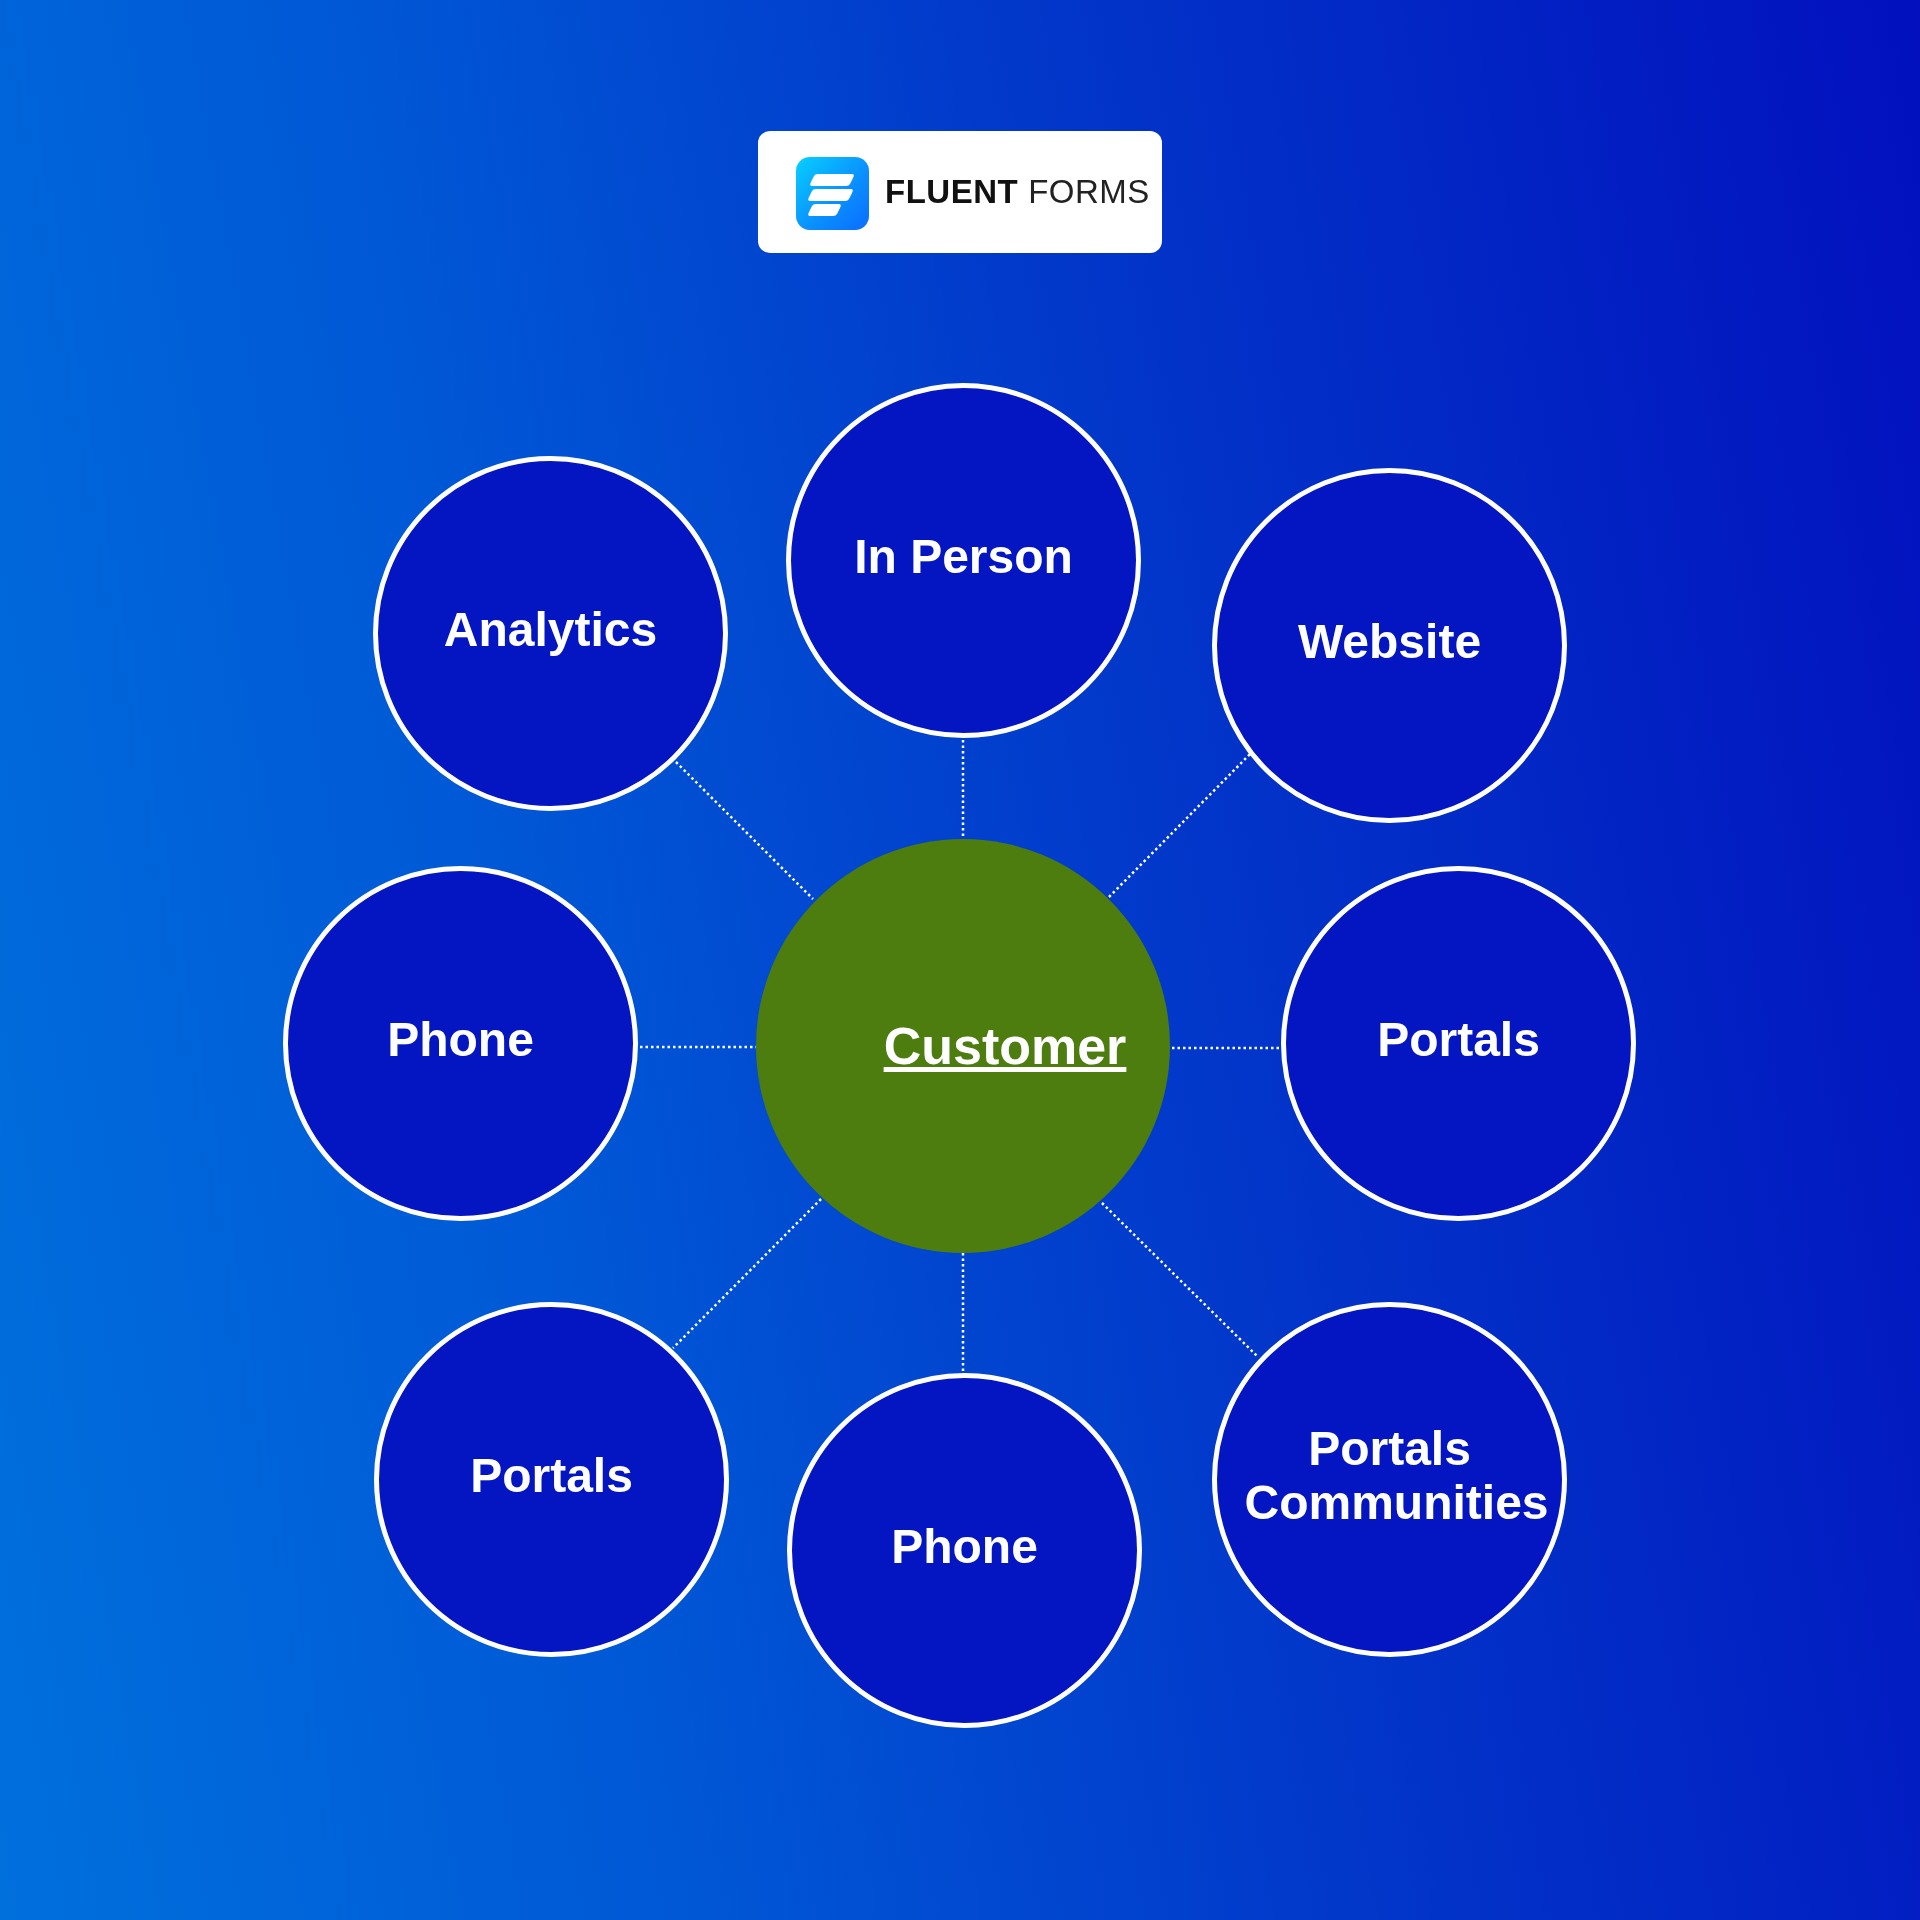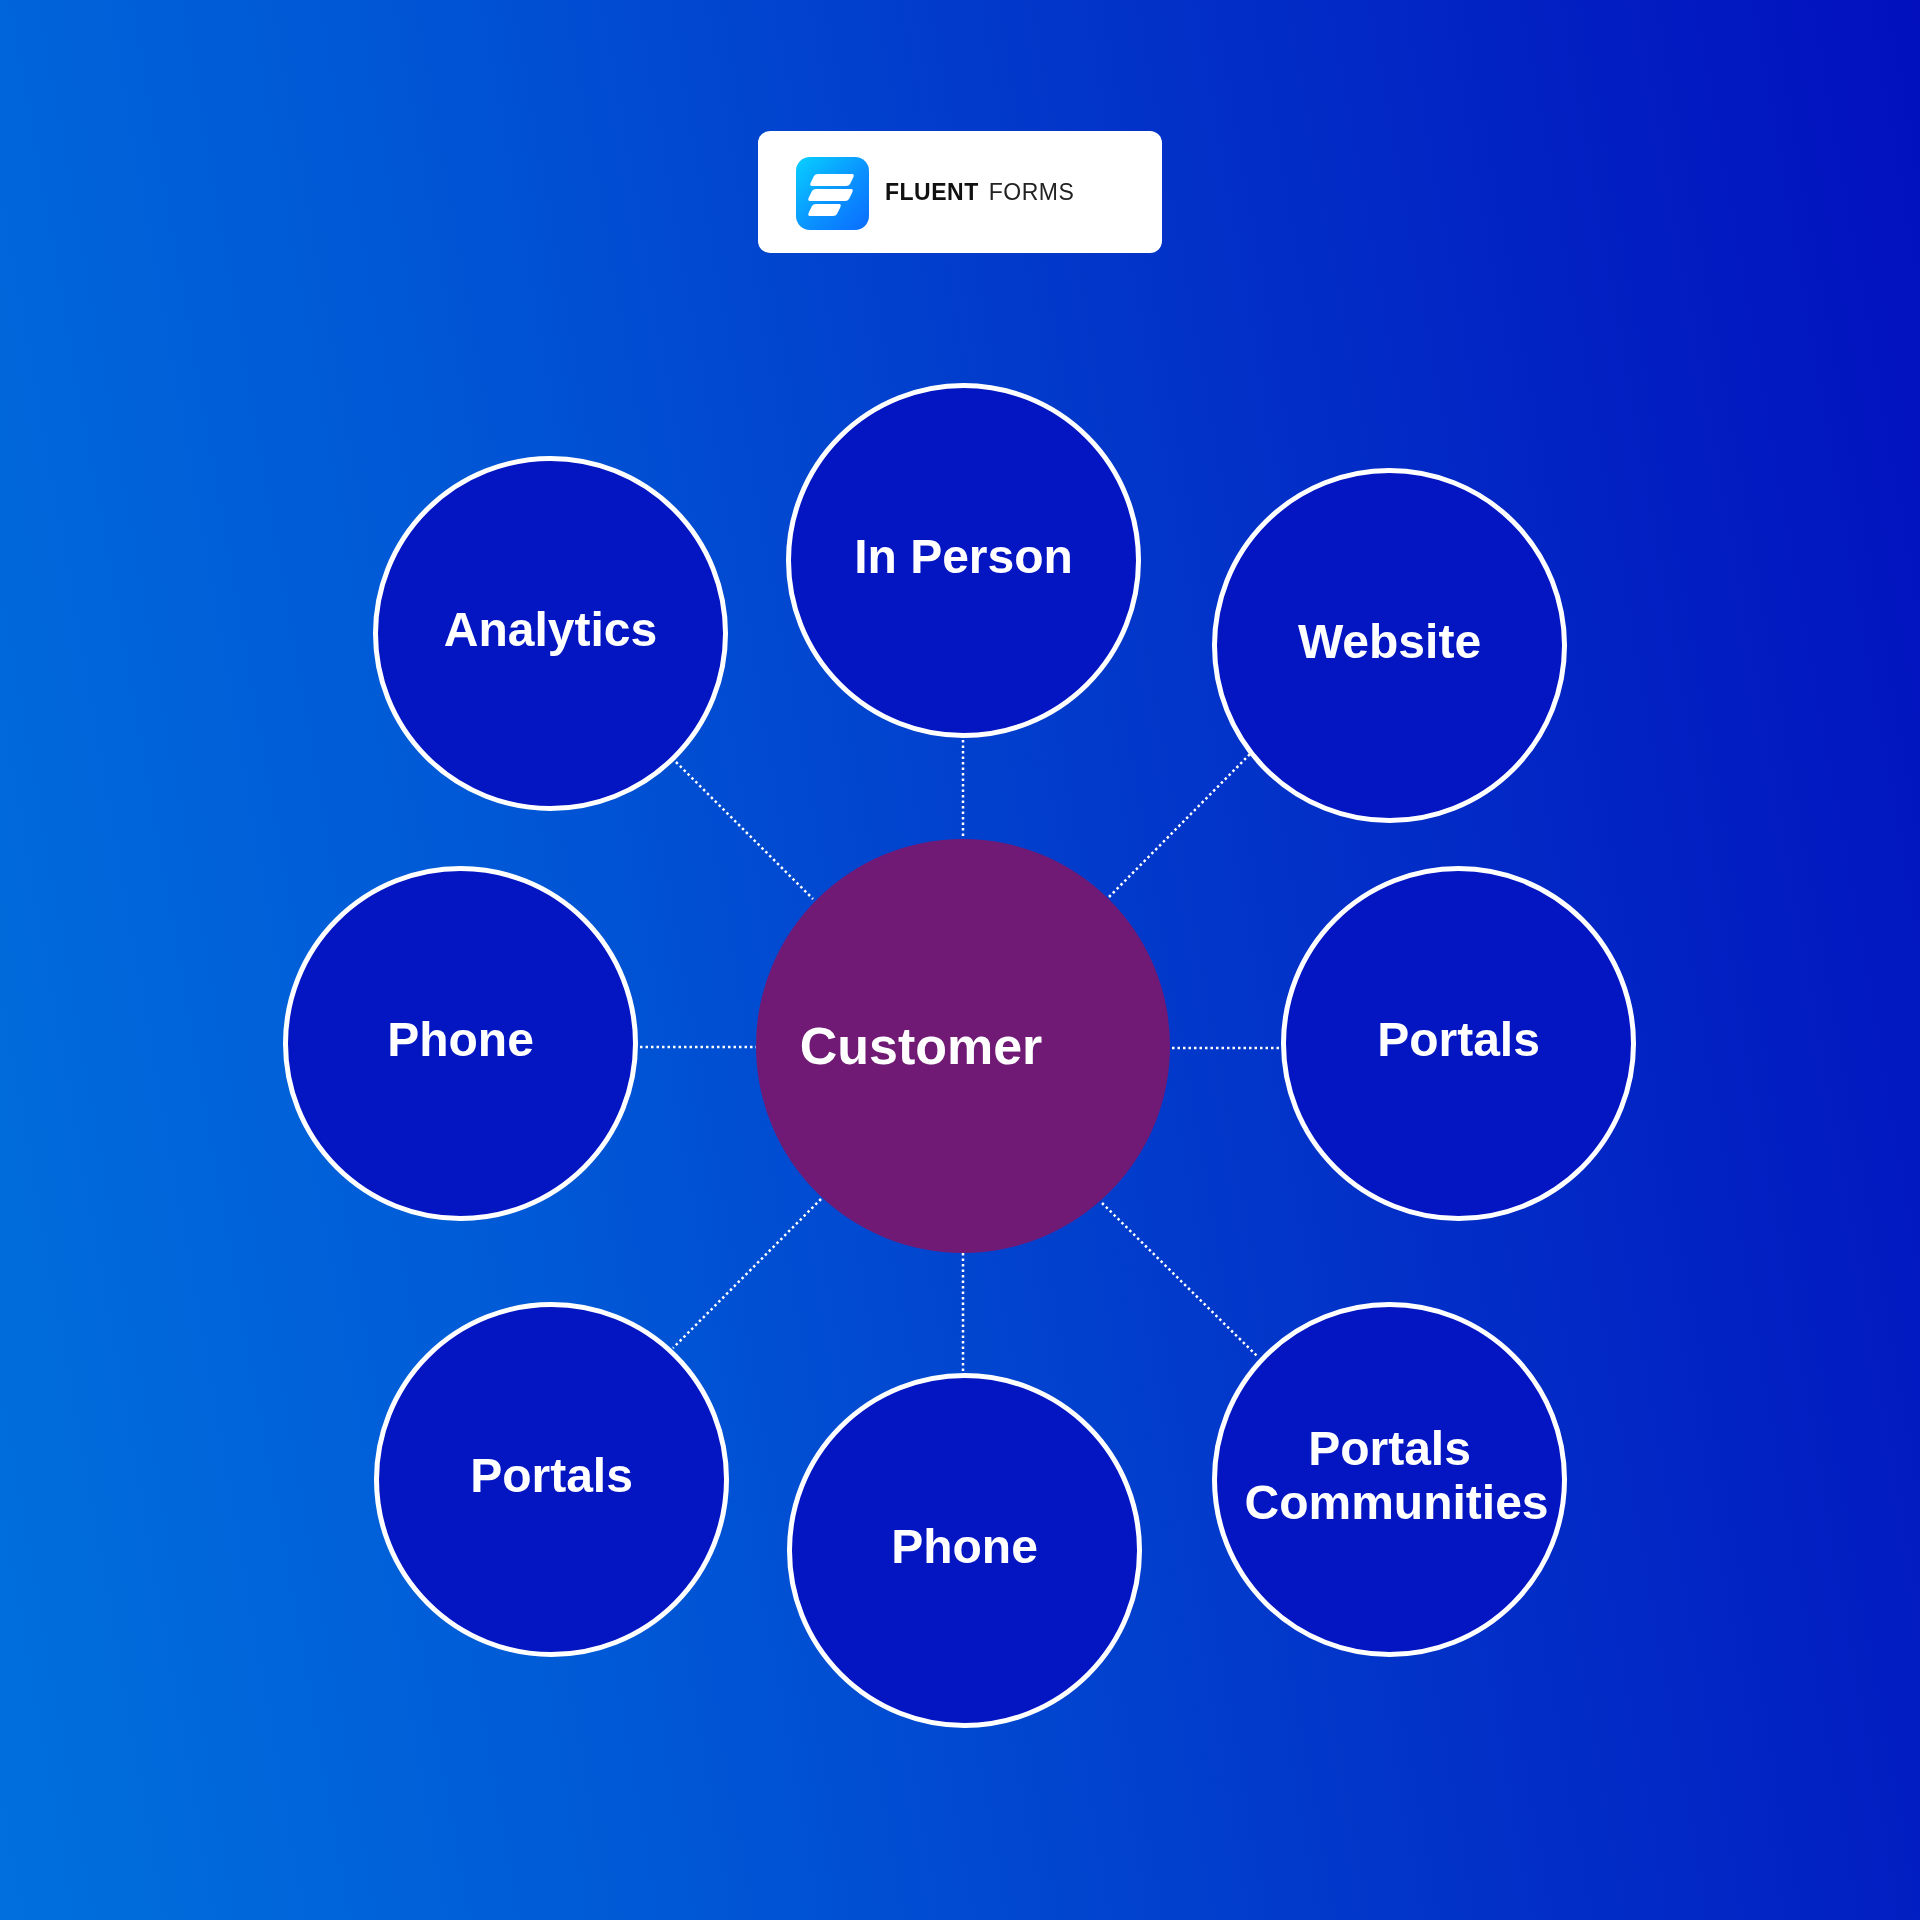--- a/index.html
+++ b/index.html
@@ -14,40 +14,40 @@
     display: flex; align-items: center;
   }
   .logo-icon {
     position: absolute; left: 38px; top: 26px; width: 73px; height: 73px;
     border-radius: 14px;
     background: linear-gradient(135deg, #08D0FF 0%, #0A92FF 55%, #0A6CFF 100%);
   }
   .logo-icon svg { width: 73px; height: 73px; display: block; }
   .logo-text {
     position: absolute; left: 127px; top: 40px; height: 42px;
-    font-size: 23px; line-height: 42px; color: #111; white-space: nowrap; letter-spacing: 0.5px;
+    font-size: 33px; line-height: 42px; color: #111; white-space: nowrap; letter-spacing: 0.5px;
   }
   .logo-text .strong { font-weight: 700; }
   .logo-text .light { font-weight: 400; margin-left: 10px; color: #222; }
 
   svg.connectors { position: absolute; left: 0; top: 0; width: 1920px; height: 1920px; }
 
   .node {
     position: absolute; box-sizing: border-box; border-radius: 50%;
     background: #0416C2; border: 5px solid #ffffff;
     display: flex; align-items: center; justify-content: center; text-align: center;
     color: #ffffff; font-weight: 700; font-size: 48px; line-height: 54px;
     cursor: pointer;
   }
   .node span { display: block; max-width: 300px; }
   .hub {
     position: absolute; box-sizing: border-box; border-radius: 50%;
-    background: #701a75;
-    display: flex; align-items: center; justify-content: flex-start; text-align: center;
-    color: #ffffff; font-weight: 700; font-size: 52px; line-height: 70px;
+    background: #4d7c0f;
+    display: flex; align-items: center; justify-content: flex-end; text-align: center;
+    color: #ffffff; font-weight: 700; font-size: 52px; line-height: 70px; text-decoration: underline;
   }
   .hub span { display: block; width: 330px; }
 </style>
 </head>
 <body>
 
 <div class="logo-card">
   <div class="logo-icon">
     <svg viewBox="0 0 73 73">
       <path d="M22 17 H56 Q59 17 57 21 L54 27 Q53 29 50 29 H16 Q13 29 15 25 L18 19 Q19 17 22 17 Z" fill="#ffffff"></path>

